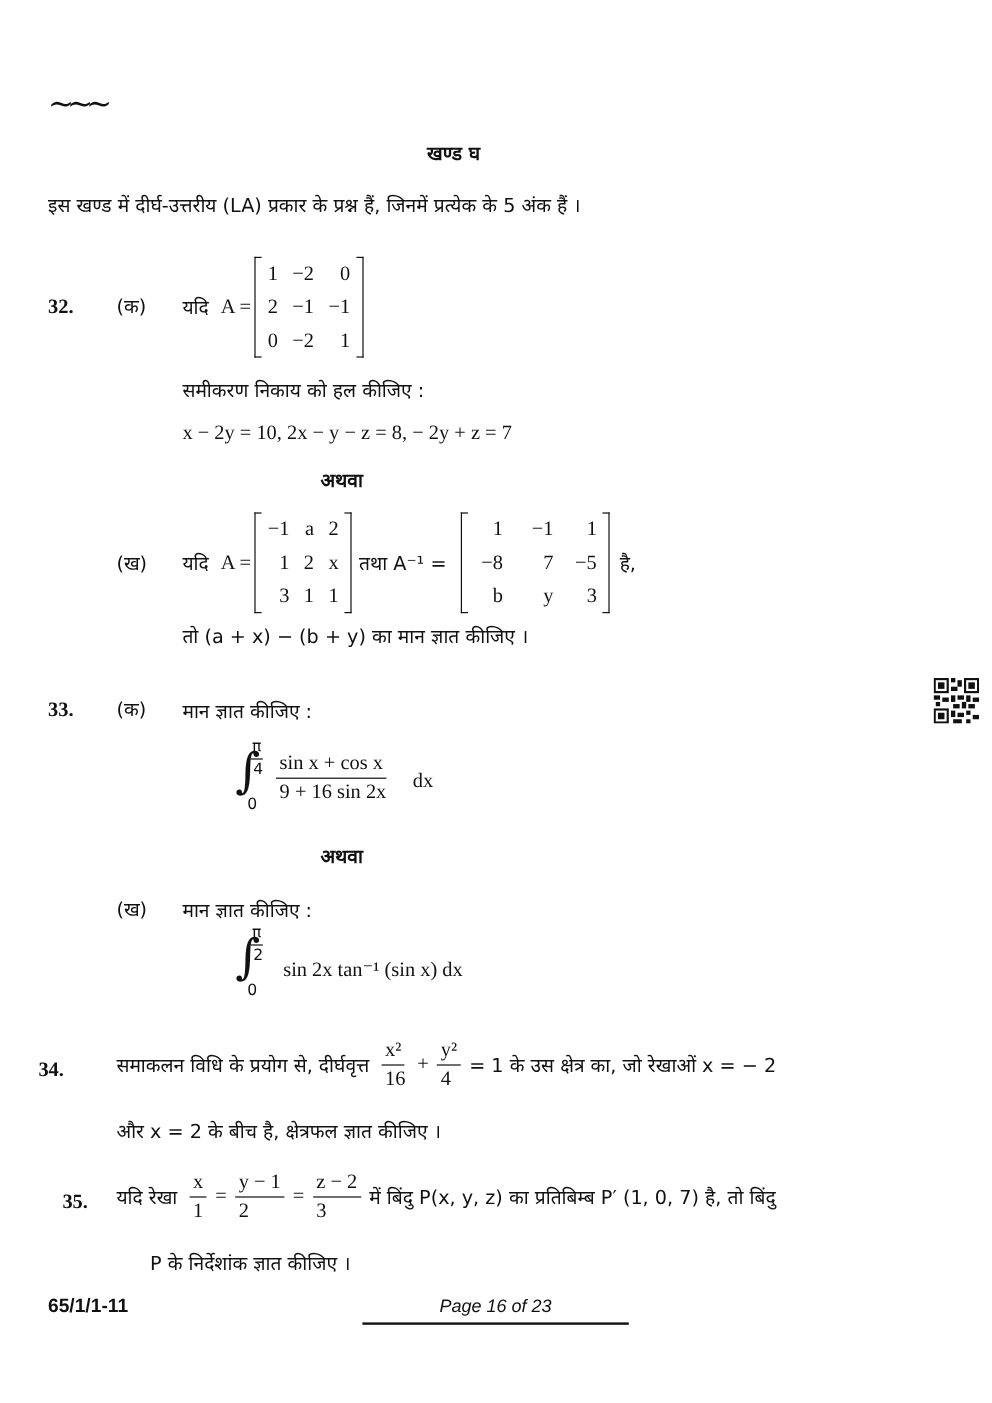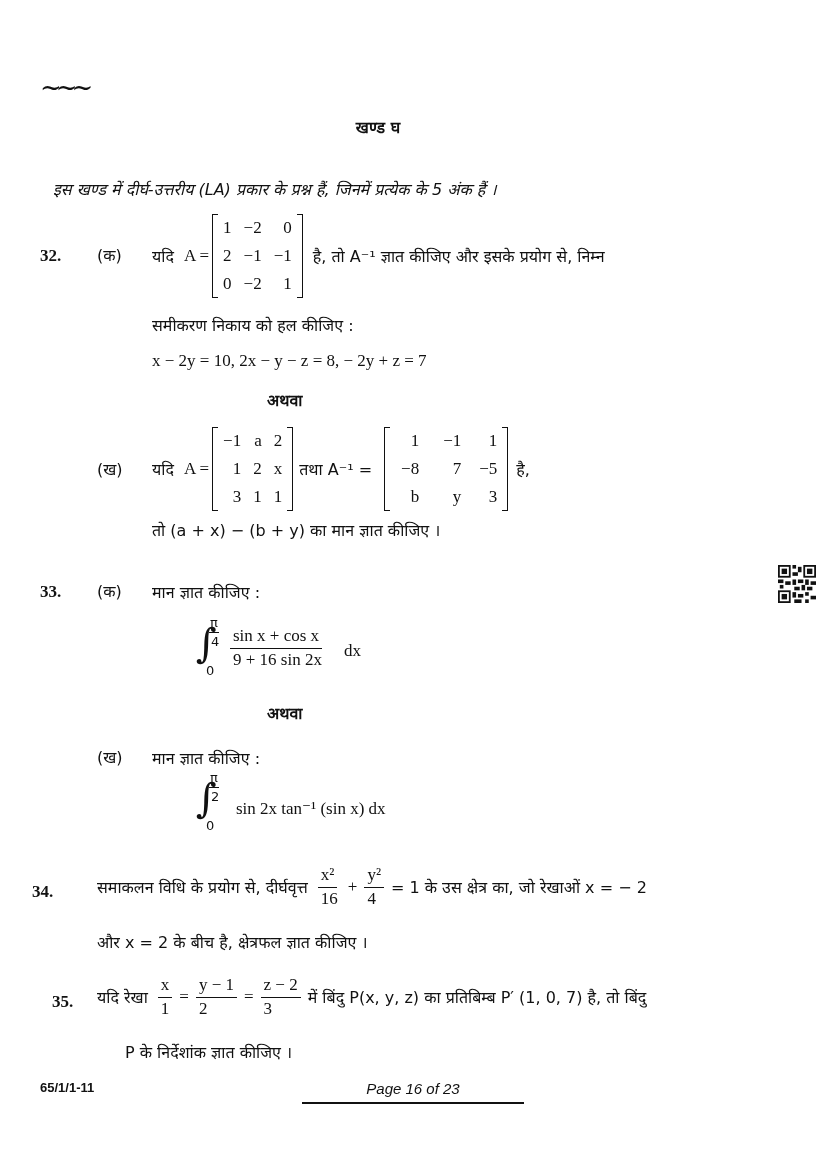--- a/index.html
+++ b/index.html
@@ -27,21 +27,21 @@
   .row { display:flex; align-items:center; white-space:nowrap; }
   .footer-line { position:absolute; left:302px; top:1102px; width:222px; height:1.5px; background:#111; }
   .qr { position:absolute; left:778px; top:565px; width:38px; height:38px; }
 </style>
 </head>
 <body>
 
 <div class="abs" style="left:40px;top:72px;font-size:26px;letter-spacing:-6px;">~~~</div>
 
 <div class="abs deva bold center" style="left:0;width:756px;top:116px;">खण्ड घ</div>
-<div class="abs deva" style="left:53px;top:160px;font-style:italic;margin-top:18px;">इस खण्ड में दीर्घ-उत्तरीय (LA) प्रकार के प्रश्न हैं, जिनमें प्रत्येक के 5 अंक हैं ।</div>
+<div class="abs deva" style="left:40px;top:160px;">इस खण्ड में दीर्घ-उत्तरीय (LA) प्रकार के प्रश्न हैं, जिनमें प्रत्येक के 5 अंक हैं ।</div>
 
 <div class="abs qno" style="left:40px;top:246px;">32.</div>
 <div class="abs sub" style="left:97px;top:244px;">(क)</div>
 <div class="abs row" style="left:152px;top:214px;">
   <span class="deva">यदि</span>
   <span class="math" style="margin:0 3px 0 10px;">A =</span>
   <span class="matrix">
     <table>
       <tbody>
           <tr>
@@ -55,21 +55,20 @@
             <td>−1</td>
           </tr>
       <tr>
             <td>0</td>
             <td>−2</td>
             <td>1</td>
           </tr>
     </tbody>
       </table>
   </span>
-  <span class="deva" style="margin-left:10px;">है, तो A⁻¹ ज्ञात कीजिए और इसके प्रयोग से, निम्न</span>
 </div>
 <div class="abs deva" style="left:152px;top:314px;">समीकरण निकाय को हल कीजिए :</div>
 <div class="abs math" style="left:152px;top:351px;">x − 2y = 10, 2x − y − z = 8, − 2y + z = 7</div>
 
 <div class="abs deva bold" style="left:267px;top:389px;">अथवा</div>
 
 <div class="abs sub" style="left:97px;top:458px;">(ख)</div>
 <div class="abs row" style="left:152px;top:427px;">
   <span class="deva">यदि</span>
   <span class="math" style="margin:0 3px 0 10px;">A =</span>
@@ -213,15 +212,15 @@
   </span>
   <span class="math" style="margin:0 4px;">=</span>
   <span class="frac math">
     <span class="num">z − 2</span>
     <span class="den">3</span>
   </span>
   <span class="deva" style="margin-left:4px;">में बिंदु P(x, y, z) का प्रतिबिम्ब P′ (1, 0, 7) है, तो बिंदु</span>
 </div>
 <div class="abs deva" style="left:97px;top:1041px;margin-left:28px;">P के निर्देशांक ज्ञात कीजिए ।</div>
 
-<div class="abs" style="left:40px;top:1080px;font-family:'Liberation Sans',sans-serif;font-size:13px;font-weight:bold;">65/1/1-11</div>
+<div class="abs" style="left:40px;top:1080px;font-family:'Liberation Sans',sans-serif;font-size:16px;font-weight:bold;">65/1/1-11</div>
 <div class="abs center" style="left:302px;width:222px;top:1080px;font-family:'Liberation Sans',sans-serif;font-size:15px;font-style:italic;">Page 16 of 23</div>
 <div class="footer-line"></div>
 
 </body></html>

